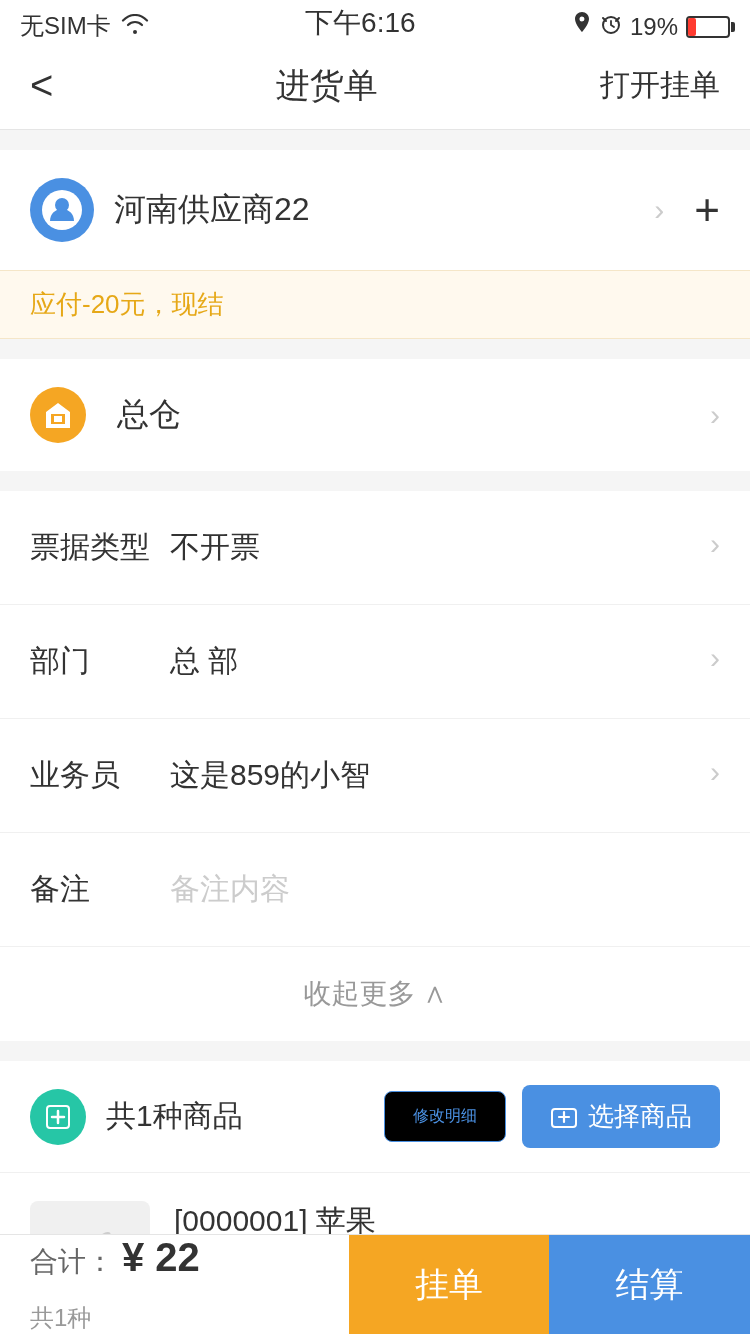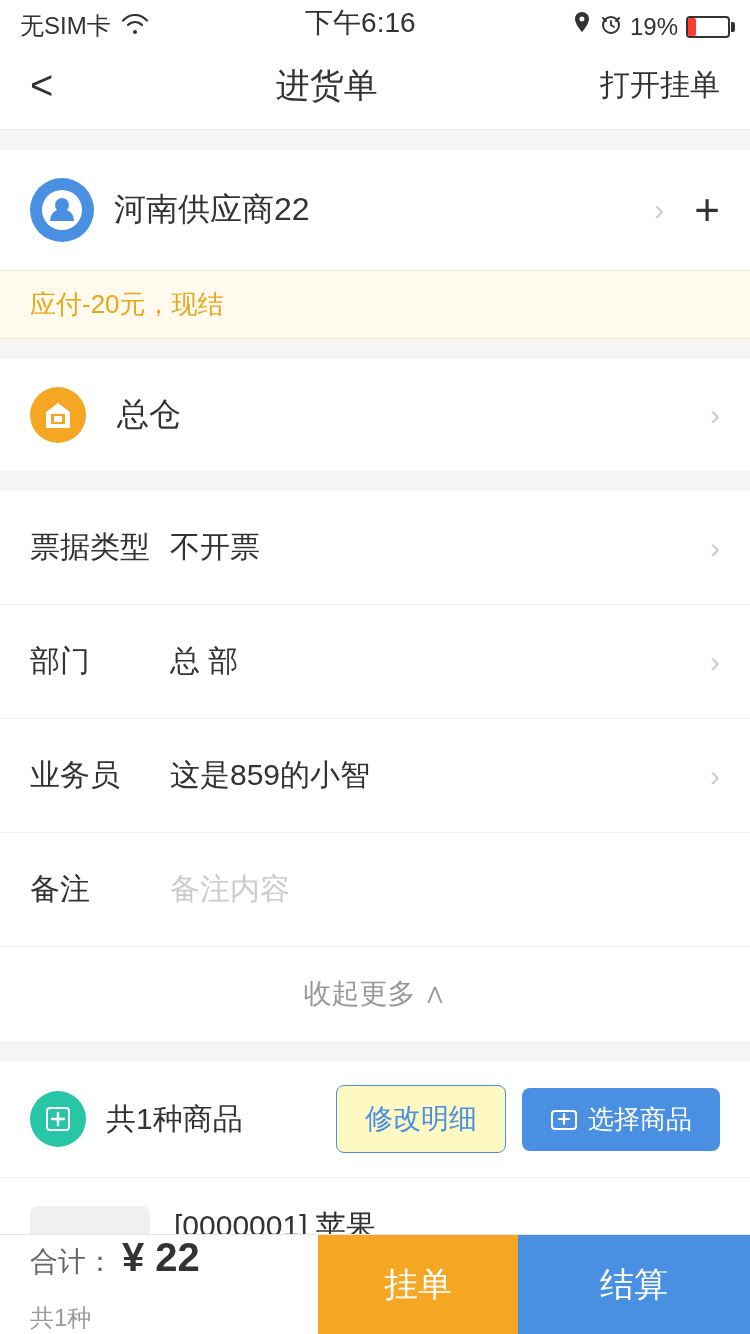--- a/index.html
+++ b/index.html
@@ -105,21 +105,21 @@
       margin-right: 20px;
     }
     .warehouse-icon svg { width: 30px; height: 30px; fill: #fff; }
     .warehouse-name { flex: 1; font-size: 32px; color: #333; margin-left: 11px; }
     .row-arrow { color: #ccc; font-size: 30px; }
 
     
     .form-section { background: #fff; }
     .form-row {
       display: flex;
-      align-items: center;
+      align-items: flex-start;
       padding: 36px 30px;
       border-bottom: 1px solid #f0f0f0;
       min-height: 100px;
     }
     .form-row:last-child { border-bottom: none; }
     .form-label { font-size: 30px; color: #333; width: 120px; flex-shrink: 0; }
     .form-value { flex: 1; font-size: 30px; color: #333; padding-left: 20px; }
     .form-value.placeholder { color: #ccc; }
     .form-arrow { color: #ccc; font-size: 30px; margin-left: 10px; }
 
@@ -142,22 +142,22 @@
       border-bottom: 1px solid #f0f0f0;
     }
     .product-count-icon {
       width: 56px; height: 56px; border-radius: 50%; background: #26c6a6;
       display: flex; align-items: center; justify-content: center;
       margin-right: 20px; flex-shrink: 0;
     }
     .product-count-icon svg { width: 30px; height: 30px; fill: #fff; }
     .product-count-text { flex: 1; font-size: 30px; color: #333; }
     .btn-modify {
-      border: 1px solid #4a90e2; color: #4a90e2; background: #fef9c3;
-      padding: 14px 28px; border-radius: 8px; font-size: 28px; margin-right: 16px;
+      border: 1px solid #4a90e2; color: #4a90e2; background: #000000;
+      padding: 14px 28px; border-radius: 8px; font-size: 16px; margin-right: 16px;
       cursor: pointer;
     }
     .btn-select {
       background: #4a90e2; color: #fff; border: none;
       padding: 14px 28px; border-radius: 8px; font-size: 26px;
       display: flex; align-items: center; gap: 10px; cursor: pointer;
     }
 
     
     .product-item {
@@ -198,21 +198,21 @@
     .total-line { display: flex; align-items: baseline; gap: 8px; }
     .total-label { font-size: 28px; color: #666; }
     .total-amount { font-size: 40px; font-weight: bold; color: #333; }
     .total-count { font-size: 24px; color: #999; margin-top: 4px; }
     .btn-hang {
       width: 200px; background: #f5a623; color: #fff;
       font-size: 34px; border: none; cursor: pointer;
       display: flex; align-items: center; justify-content: center;
     }
     .btn-checkout {
-      width: 232px; background: #4a90e2; color: #fff;
+      width: 201px; background: #4a90e2; color: #fff;
       font-size: 34px; border: none; cursor: pointer;
       display: flex; align-items: center; justify-content: center;
     }
   </style>
 </head>
 <body>
 
 <div class="status-bar">
   <div class="status-left">
     <span>无SIM卡</span>

